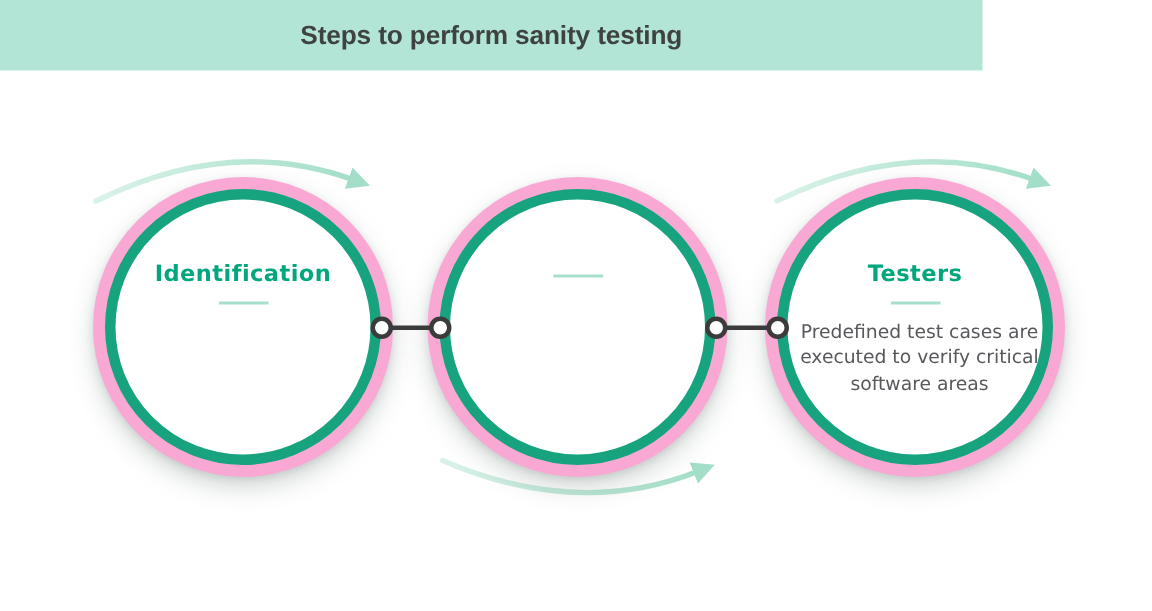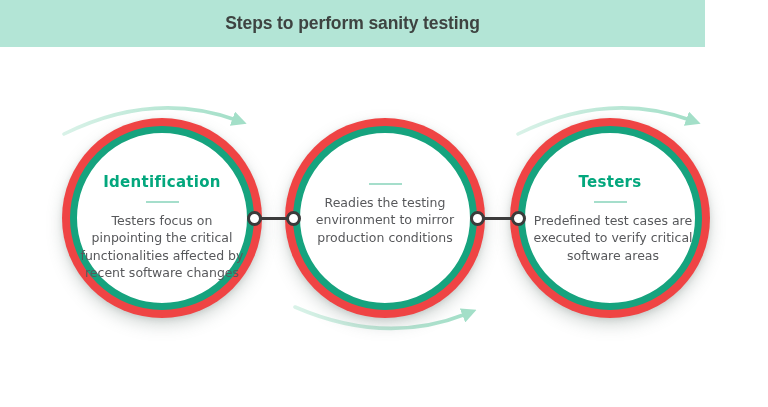--- a/index.html
+++ b/index.html
@@ -9,21 +9,21 @@
     height: 407px;
     background: #ffffff;
     overflow: hidden;
     font-family: "DejaVu Sans", sans-serif;
   }
 
   
   .band {
     position: absolute;
     top: 0; left: 0;
-    width: 705px; height: 47px;
+    width: 655px; height: 47px;
     background: var(--band, #b3e5d6);
   }
   .band h1 {
     margin: 0;
     width: 100%;
     text-align: center;
     line-height: 47px;
     font-family: "Liberation Sans", sans-serif;
     font-size: 17.5px;
     font-weight: 700;
@@ -38,21 +38,21 @@
   .arc1 { left: 58px;  top: 47px; }   
   .arc3 { left: 512px; top: 47px; }   
   .arc2 { left: 288px; top: 251px; }  
 
   
   .step {
     position: absolute;
     width: 200px; height: 200px;
     top: 71px;                      
     border-radius: 50%;
-    background: #ef4444;
+    background: #f9a8d4;
     box-shadow: 0 7px 16px rgba(110, 125, 120, 0.30), 0 2px 5px rgba(110,125,120,0.18);
     z-index: 2;
   }
   .step1 { left: 62px; }
   .step2 { left: 285px; }
   .step3 { left: 510px; }
 
   .ring {
     position: absolute;
     left: 8px; top: 8px;
@@ -158,28 +158,26 @@
           <path d="M0 0 L10 5 L0 10 z" fill="#a3dfc8"></path>
         </marker>
       </defs>
       <path d="M6 40 Q 95 -4 178 26" fill="none" stroke="url(#g3)" stroke-width="3.6" stroke-linecap="round" marker-end="url(#ah3)"></path>
     </svg>
 
     <div class="step step1">
       <div class="ring">
         <div class="step-title">Identification</div>
         <div class="divider"></div>
-        <p class="step-desc">Testers focus on pinpointing the critical functionalities affected by recent software changes</p>
       </div>
     </div>
 
     <div class="step step2">
       <div class="ring">
         <div class="divider"></div>
-        <p class="step-desc">Readies the testing environment to mirror production conditions</p>
       </div>
     </div>
 
     <div class="step step3">
       <div class="ring">
         <div class="step-title">Testers</div>
         <div class="divider"></div>
         <p class="step-desc">Predefined test cases are executed to verify critical software areas</p>
       </div>
     </div>

